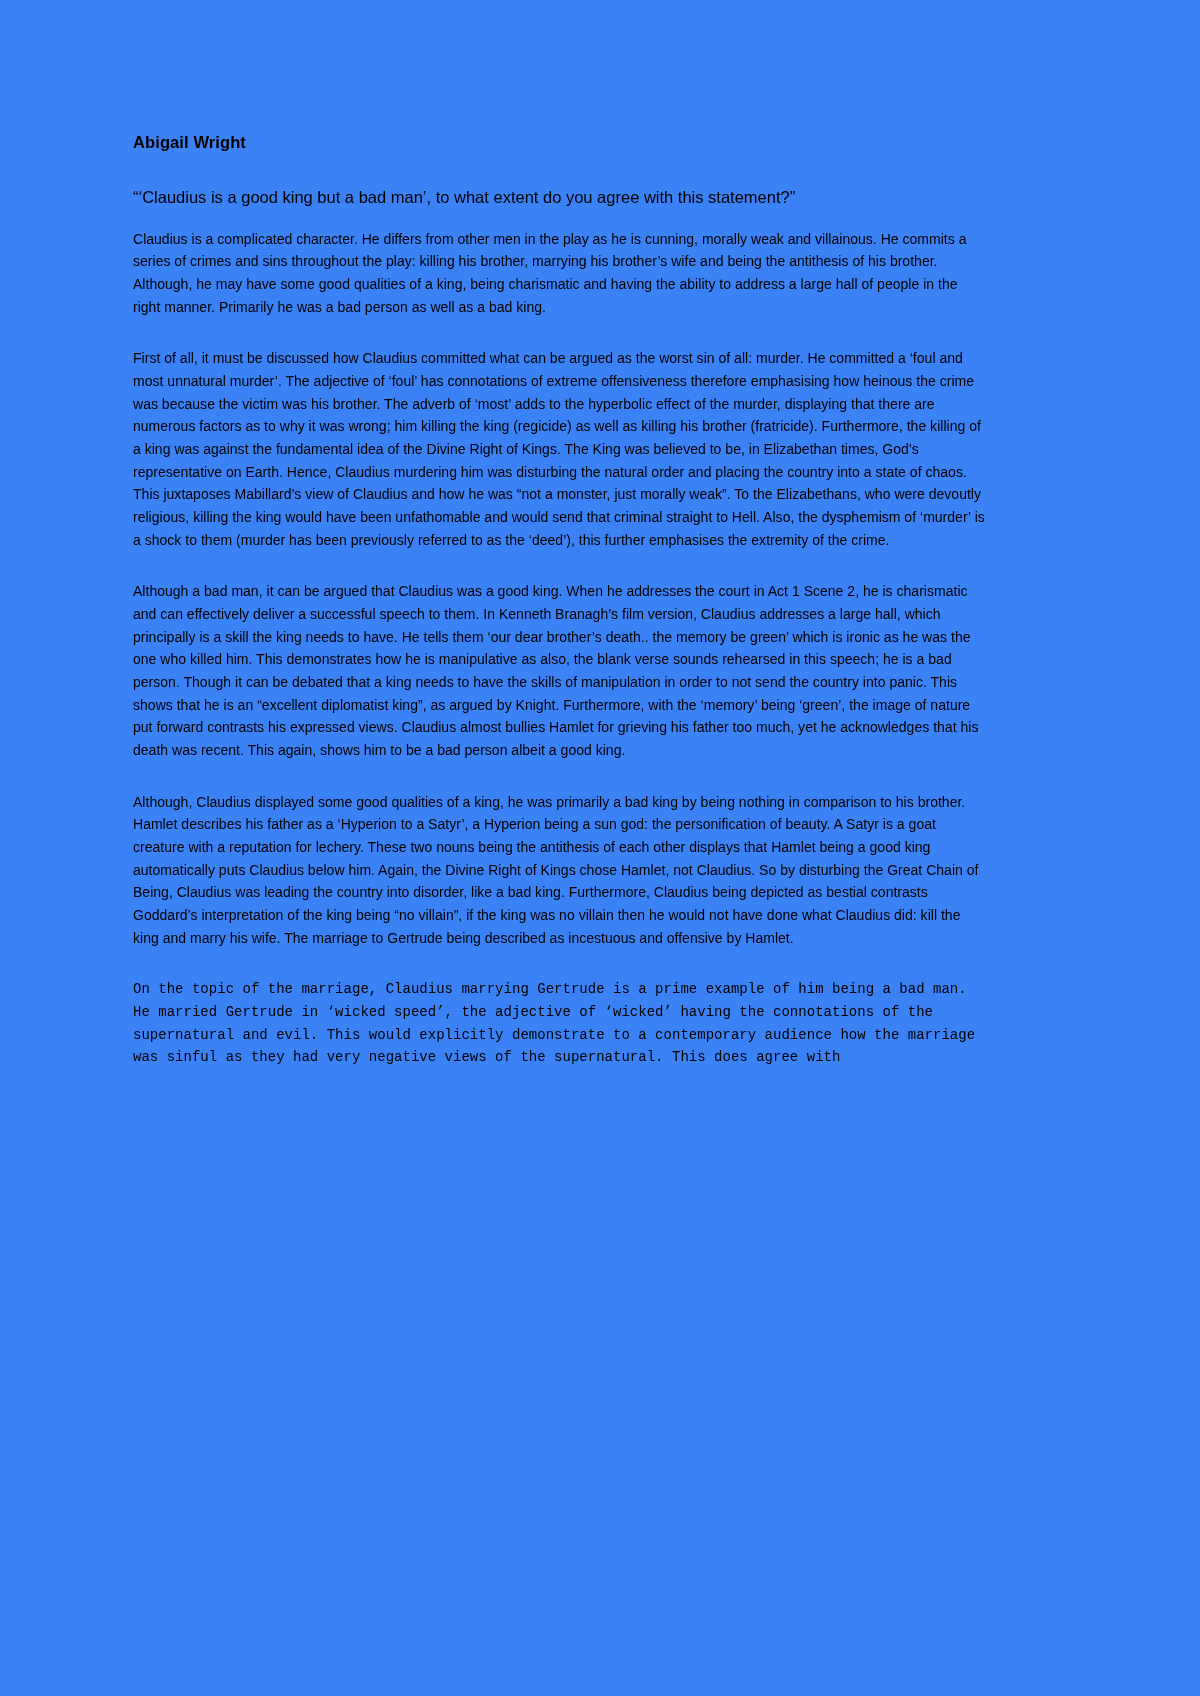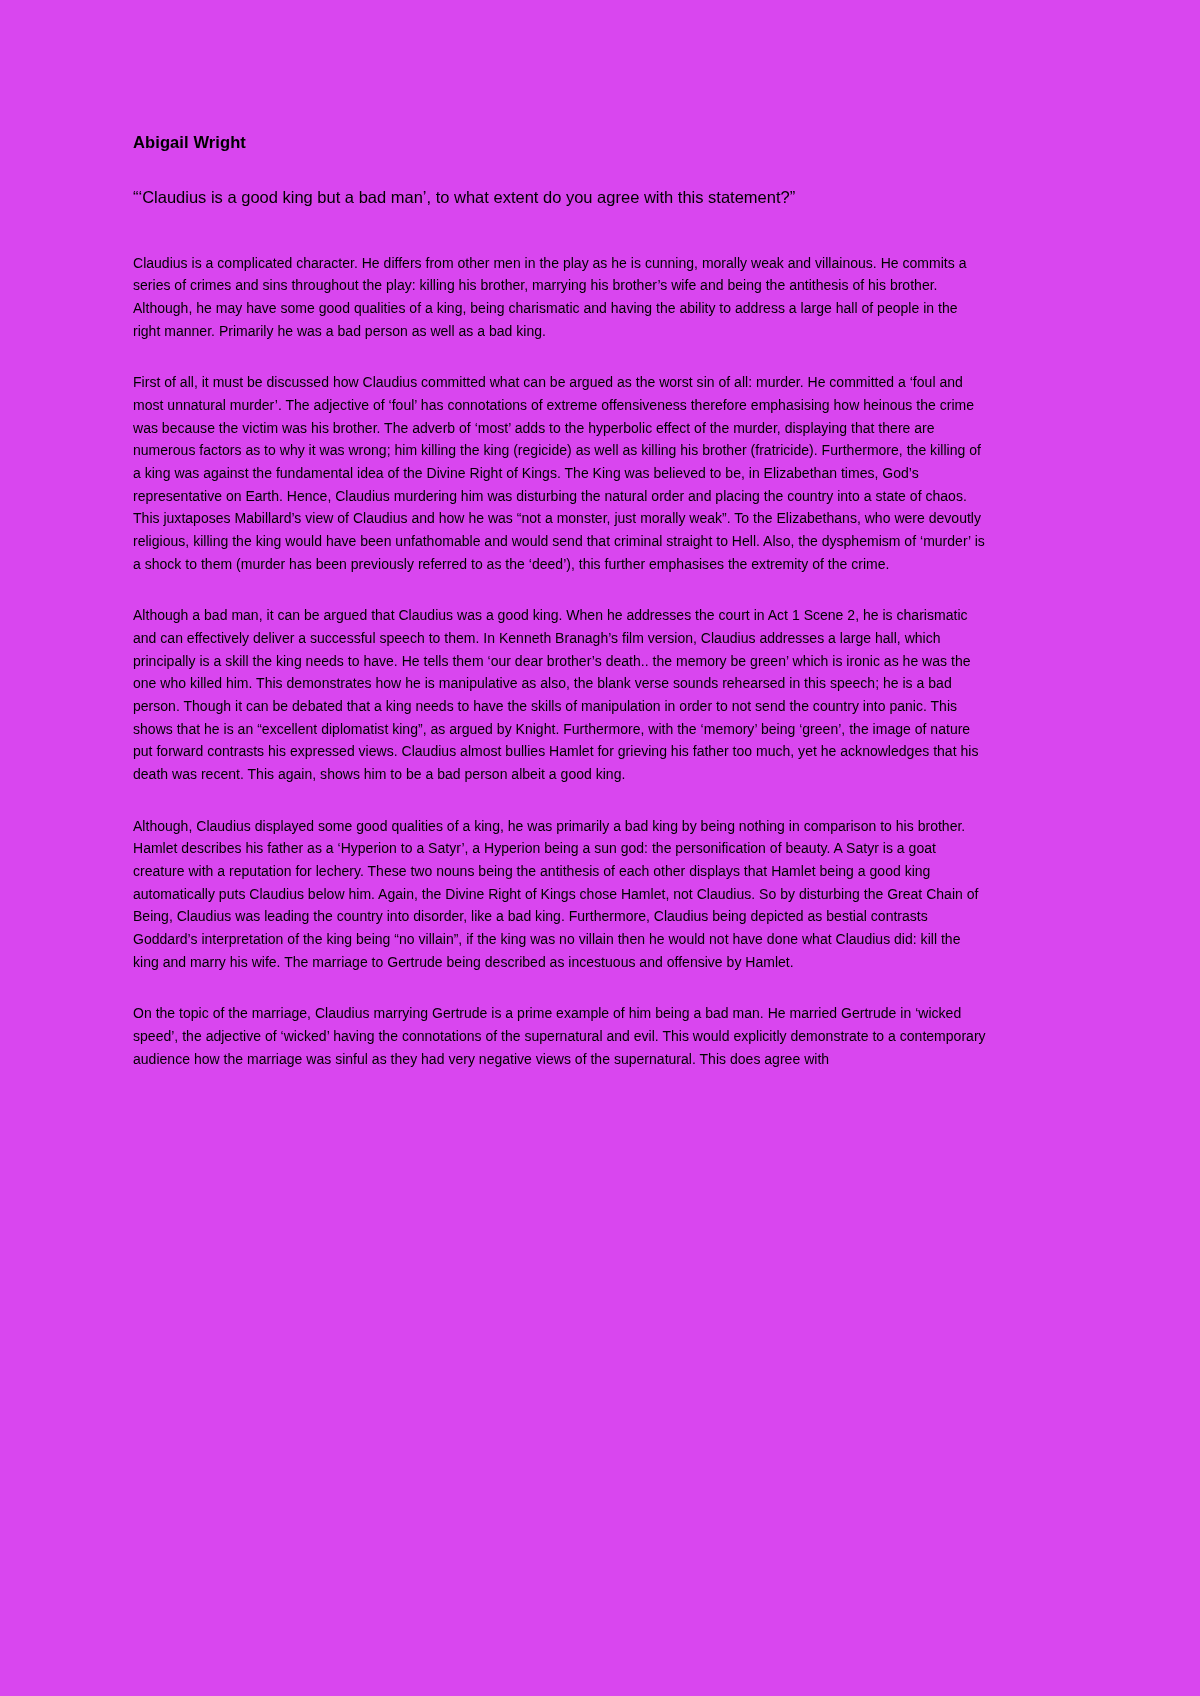--- a/index.html
+++ b/index.html
@@ -10,48 +10,49 @@
   body {
     width: 1200px;
     height: 1696px;
     font-family: "Liberation Sans", sans-serif;
     color: #000000;
   }
   .page {
     position: relative;
     width: 1200px;
     height: 1696px;
-    background: #d946ef;
+    background: #3b82f6;
     box-sizing: border-box;
     padding: 130px 133px 0 133px;
   }
   .doc-body {
     width: 855px;
   }
   .author {
     font-size: 16.5px;
     font-weight: bold;
     line-height: 1.5;
     margin: 0 0 30px 0;
     letter-spacing: 0.1px;
   }
   .question {
     font-size: 16.5px;
     line-height: 1.5;
-    margin: 0 0 42px 0;
+    margin: 0 0 18px 0;
   }
   .para {
     font-size: 14px;
     line-height: 1.62;
     margin: 0 0 29px 0;
     text-align: left;
     letter-spacing: 0.02px;
   }
   .para:last-child {
     margin-bottom: 0;
+    font-family: Liberation Mono, monospace;
   }
 </style>
 </head>
 <body>
 
 <div class="page">
   <div class="doc-body">
     <p class="author">Abigail Wright</p>
     <p class="question">“‘Claudius is a good king but a bad man’, to what extent do you agree with this statement?”</p>
     <p class="para">Claudius is a complicated character. He differs from other men in the play as he is cunning, morally weak and villainous. He commits a series of crimes and sins throughout the play: killing his brother, marrying his brother’s wife and being the antithesis of his brother. Although, he may have some good qualities of a king, being charismatic and having the ability to address a large hall of people in the right manner. Primarily he was a bad person as well as a bad king.</p>

